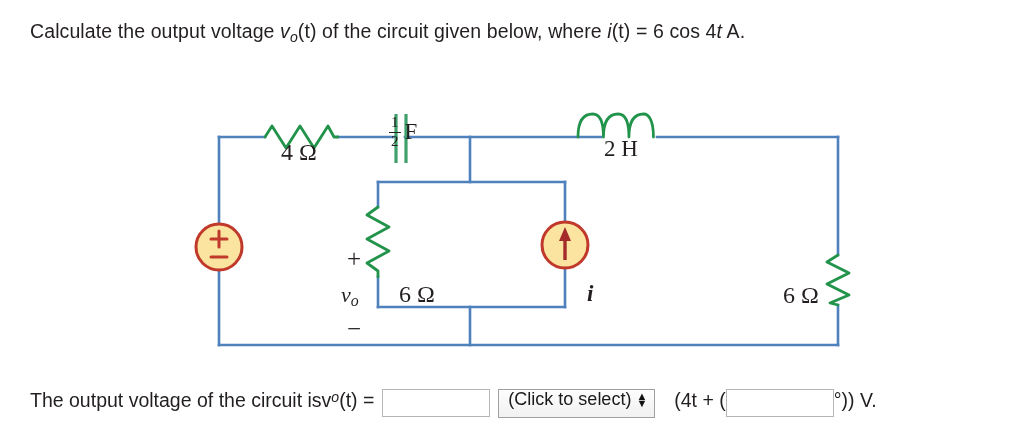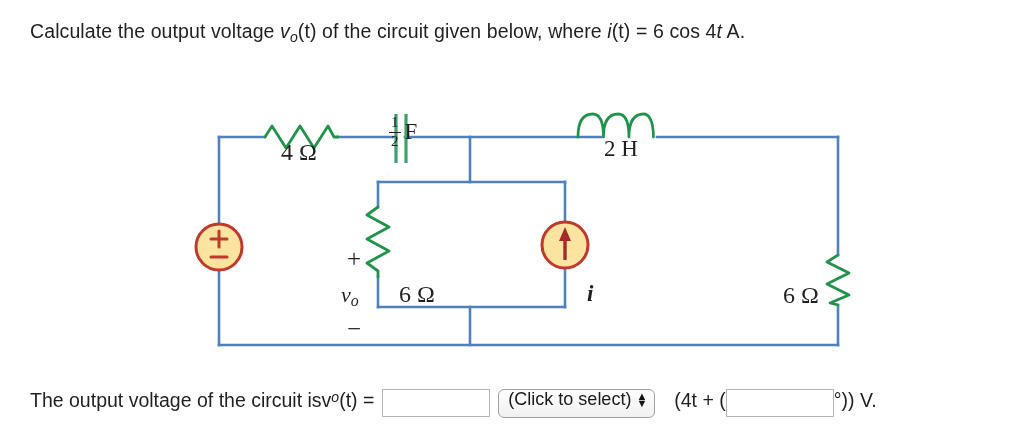--- a/index.html
+++ b/index.html
@@ -132,21 +132,21 @@
     vertical-align: middle;
     border-radius: 0;
   }
   .select-btn {
     display: inline-flex;
     align-items: center;
     gap: 5px;
     height: 29px;
     padding: 0 7px 8px 9px;
     border: 1px solid #a0a0a0;
-    border-radius: 6px;
+    border-radius: 0;
     background: linear-gradient(#fdfdfd, #f1f1f1);
     font-size: 18px;
     color: #1a1a1a;
     box-sizing: border-box;
     cursor: pointer;
     font-family: "Liberation Sans", sans-serif;
   }
   .spin {
     display: inline-flex;
     flex-direction: column;

